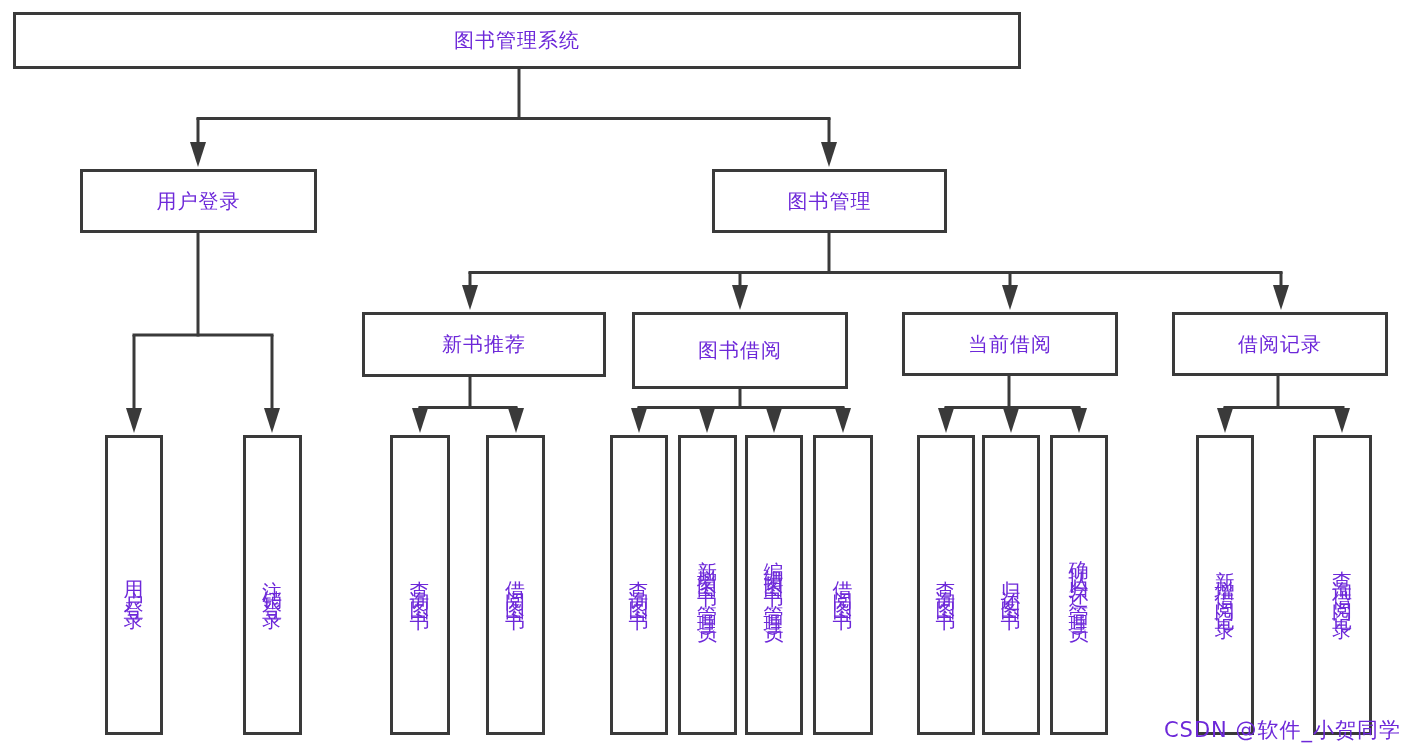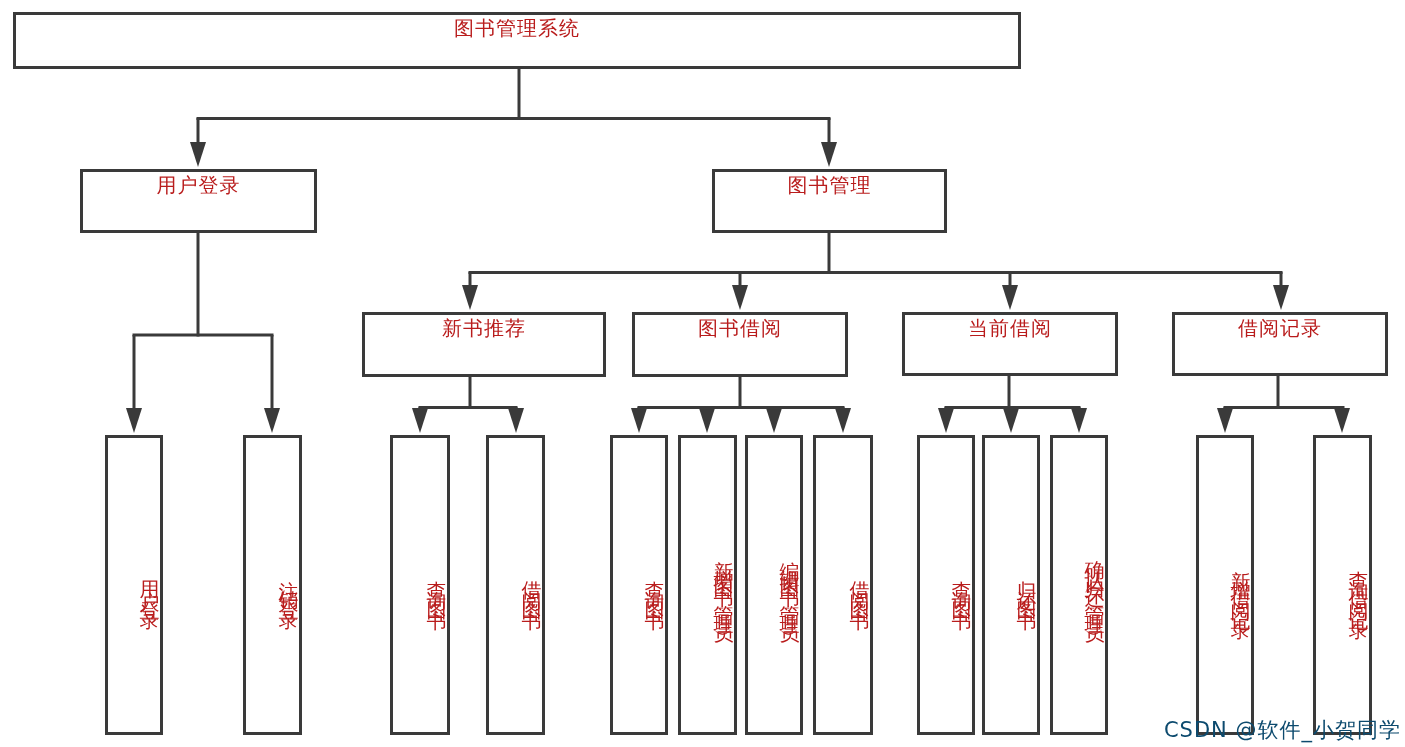--- a/index.html
+++ b/index.html
@@ -12,42 +12,42 @@
   }
   #connectors{position:absolute;left:0;top:0;width:1405px;height:747px;}
   #connectors line{stroke:#3a3a3a;stroke-width:3;}
   #connectors polygon{fill:#3a3a3a;stroke:none;}
 
   .node{
     position:absolute;
     box-sizing:border-box;
     border:3px solid #3a3a3a;
     background:#ffffff;
-    display:flex;justify-content:center;
-    color:#b91c1c;
+    display:flex;align-items:center;justify-content:center;
+    color:#6d28d9;
     font-size:20px;
     z-index:2;
   }
   .h-node{letter-spacing:1px;font-weight:500;}
   .v-node{
     writing-mode:vertical-rl;
     text-orientation:mixed;
     letter-spacing:10px;
     font-size:20px;
     font-weight:500;
     line-height:1;
   }
   .v-node.tight{letter-spacing:9px;}
 
   
   #n-root{left:13px;top:12px;width:1008px;height:57px;}
   #n-user{left:80px;top:169px;width:237px;height:64px;}
   #n-mgmt{left:712px;top:169px;width:235px;height:64px;}
   #n-newbook{left:362px;top:312px;width:244px;height:65px;}
-  #n-borrow{left:632px;top:312px;width:216px;height:65px;}
+  #n-borrow{left:632px;top:312px;width:216px;height:77px;}
   #n-current{left:902px;top:312px;width:216px;height:64px;}
   #n-record{left:1172px;top:312px;width:216px;height:64px;}
 
   .leaf{top:435px;height:300px;}
   #l-login{left:105px;width:58px;}
   #l-logout{left:243px;width:59px;}
   #l-nbquery{left:390px;width:60px;}
   #l-nbborrow{left:486px;width:59px;}
   #l-bbquery{left:610px;width:58px;}
   #l-bbadd{left:678px;width:59px;}
@@ -56,21 +56,21 @@
   #l-cbquery{left:917px;width:58px;}
   #l-cbreturn{left:982px;width:58px;}
   #l-cbconfirm{left:1050px;width:58px;}
   #l-bradd{left:1196px;width:58px;}
   #l-brquery{left:1313px;width:59px;}
 
   #watermark{
     position:absolute;
     right:4px;bottom:3px;
     font-size:21px;
-    color:#0c4a6e;
+    color:#6d28d9;
     letter-spacing:1px;
     z-index:5;
     white-space:nowrap;
   }
 </style>
 </head>
 <body>
 
 <div id="stage">
 

